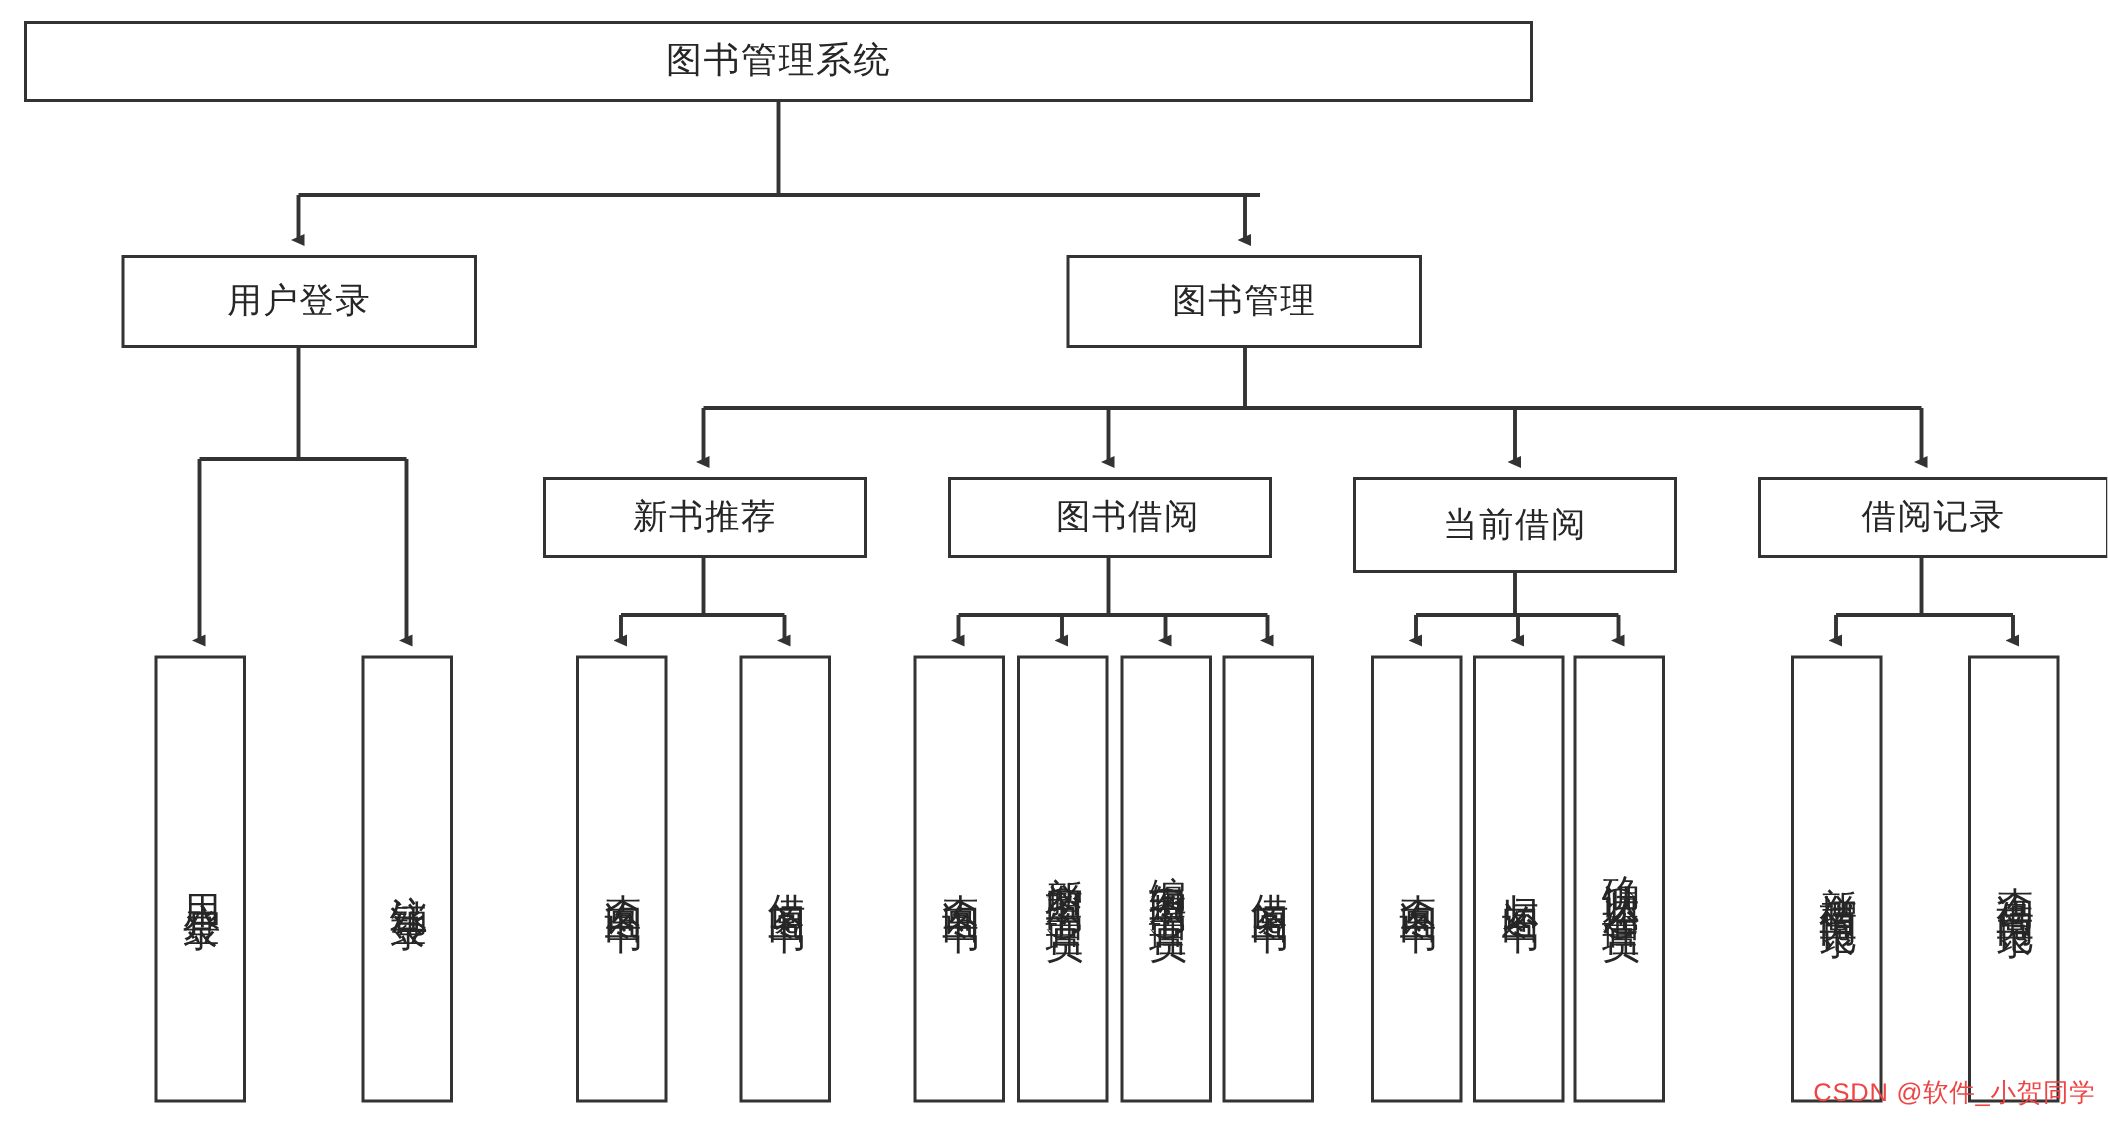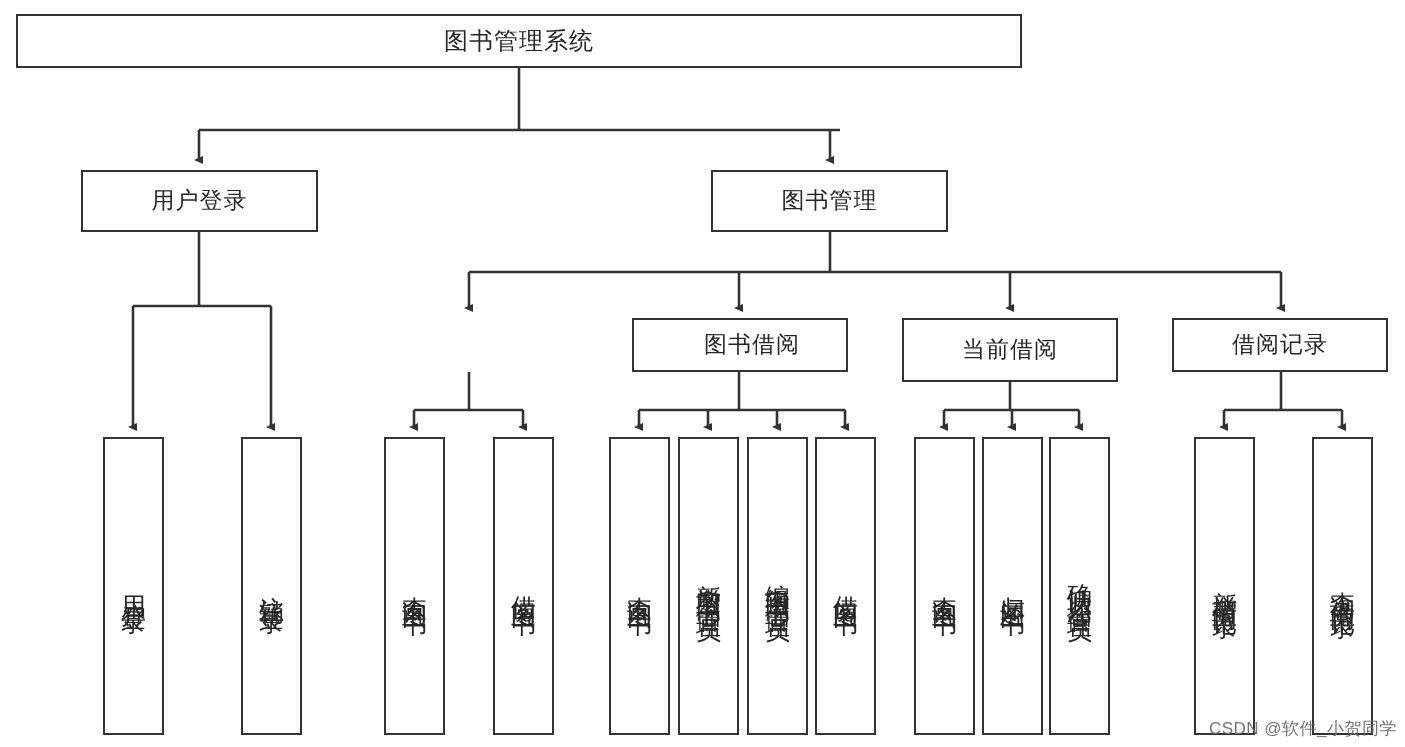--- a/index.html
+++ b/index.html
@@ -54,21 +54,21 @@
     writing-mode: vertical-rl;
     text-orientation: upright;
     white-space: nowrap;
     display: block;
   }
   #watermark {
     position: absolute;
     right: 8px;
     bottom: 7px;
     font-size: 17px;
-    color: #737373;
+    color: #ef4444;
     letter-spacing: 0.5px;
     white-space: nowrap;
   }
 </style>
 </head>
 <body>
 
 <div id="canvas">
 
   <svg class="connectors" viewBox="0 0 1405 747" xmlns="http://www.w3.org/2000/svg">
@@ -125,27 +125,30 @@
     <span>图书管理系统</span>
   </div>
 
   <div class="node horiz" style="left:81px; top:170px; width:237px; height:62px;">
     <span>用户登录</span>
   </div>
   <div class="node horiz" style="left:711px; top:170px; width:237px; height:62px;">
     <span>图书管理</span>
   </div>
 
+  <div class="node horiz" style="left:362px; top:318px; width:216px; height:54px;">
+    <span>新书推荐</span>
+  </div>
   <div class="node horiz" style="left:632px; top:318px; width:216px; height:54px;padding-left:24px;">
     <span>图书借阅</span>
   </div>
   <div class="node horiz" style="left:902px; top:318px; width:216px; height:64px;">
     <span>当前借阅</span>
   </div>
-  <div class="node horiz" style="left:1172px; top:318px; width:216px; height:54px;">
+  <div class="node horiz" style="left:1172px; top:318px; width:234px; height:54px;">
     <span>借阅记录</span>
   </div>
 
   <div class="node leaf" style="left:103px; top:437px; width:61px; height:298px;">
     <span class="vtext">用户登录</span>
   </div>
   <div class="node leaf" style="left:241px; top:437px; width:61px; height:298px;">
     <span class="vtext">注销登录</span>
   </div>
 

